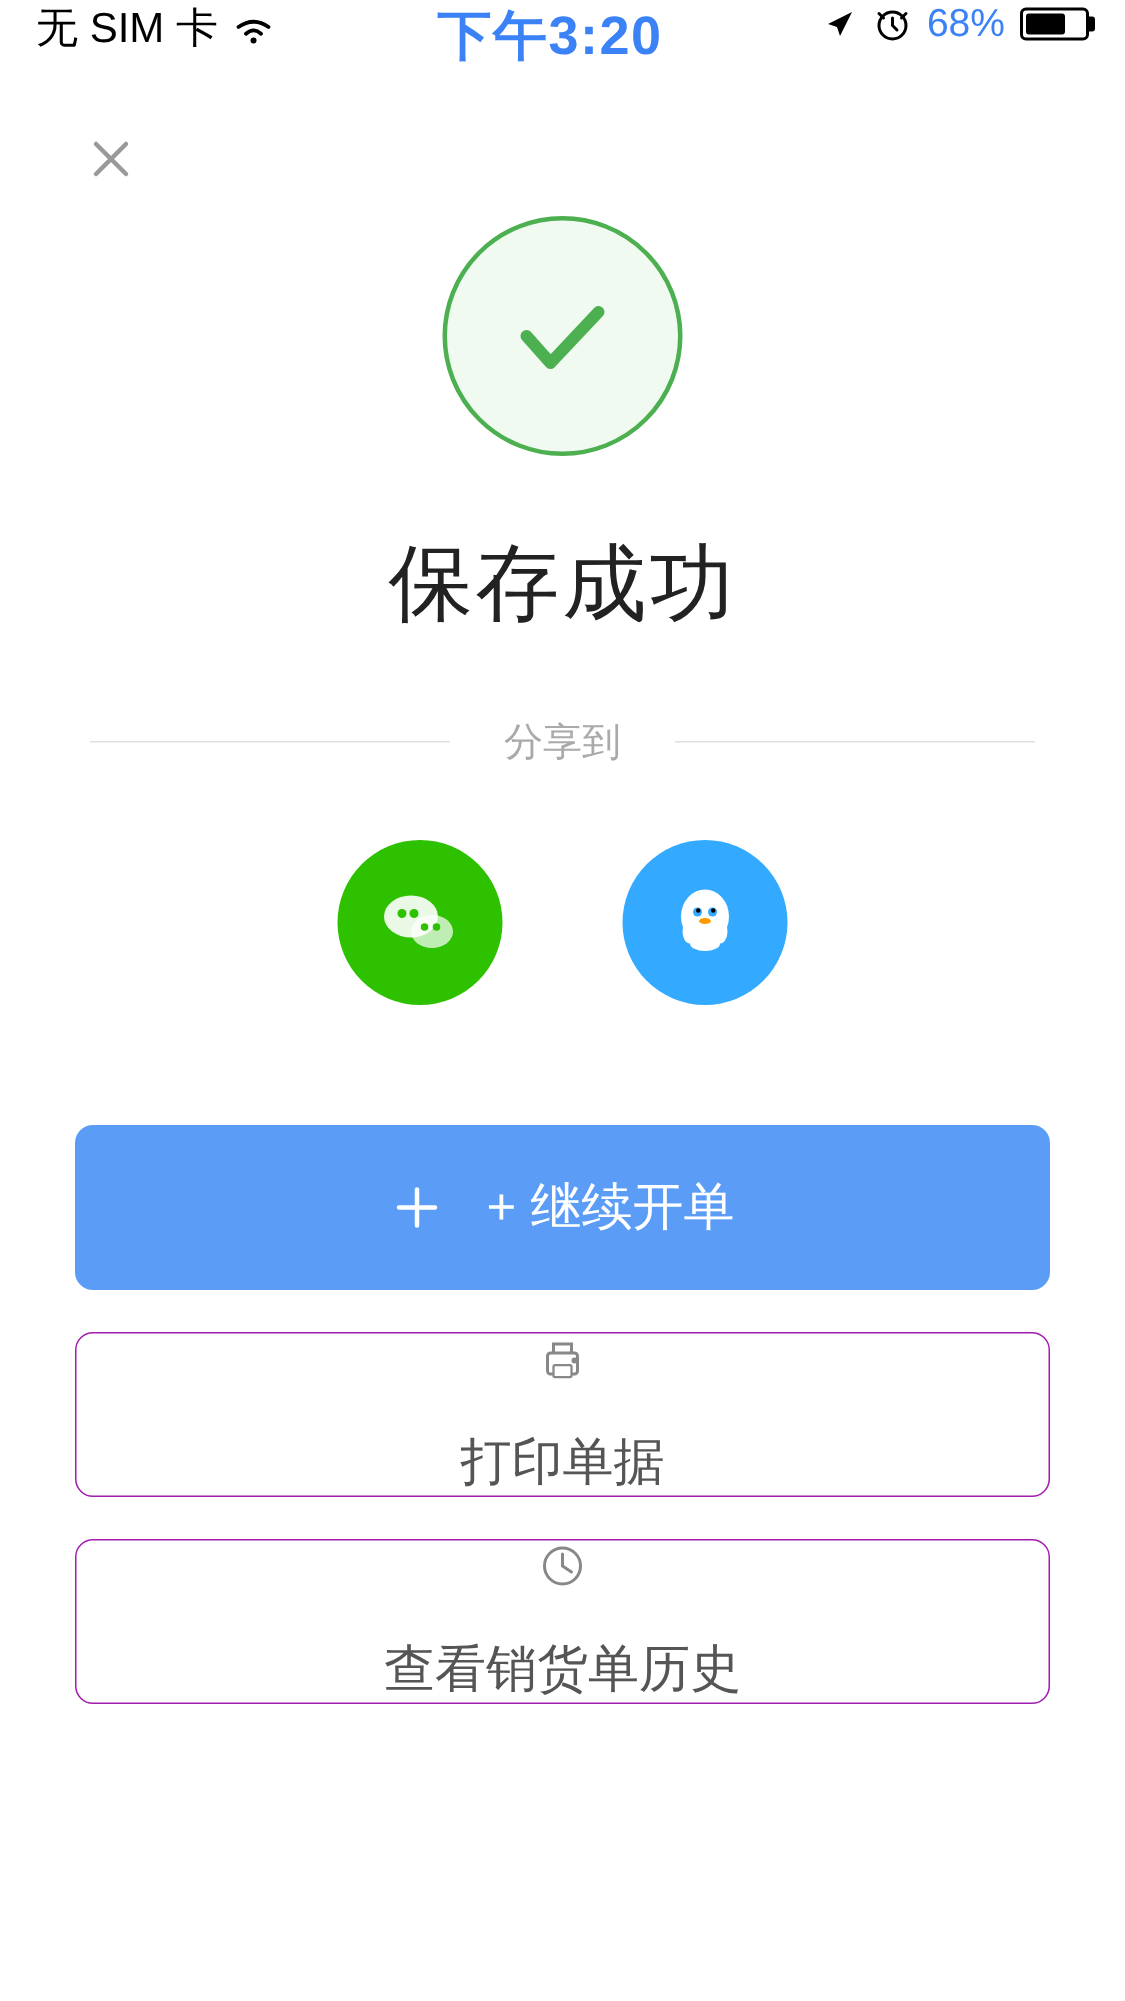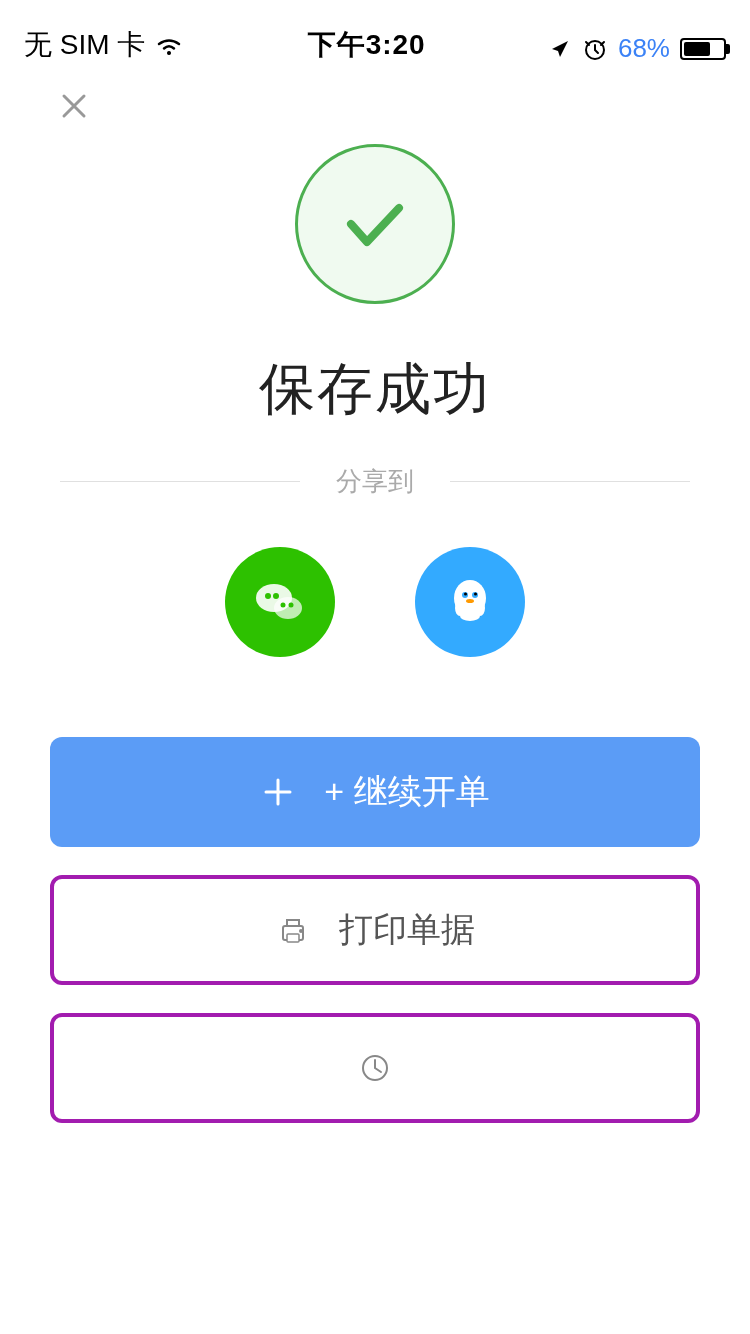--- a/index.html
+++ b/index.html
@@ -12,37 +12,37 @@
       font-family: -apple-system, "PingFang SC", "Helvetica Neue", Arial, sans-serif;
       position: relative;
       overflow-x: hidden;
     }
 
     
     .status-bar {
       width: 100%;
       height: 64px;
       display: flex;
-      align-items: flex-end;
+      align-items: flex-start;
       justify-content: space-between;
       padding: 0 24px;
       background: #fff;
     }
     .status-left {
       display: flex;
       align-items: center;
       gap: 8px;
       font-size: 28px;
       color: #000;
       font-weight: 500;
     }
     .status-center {
-      font-size: 28px;
+      font-size: 36px;
       font-weight: 600;
-      color: #000000;
+      color: #3b82f6;
       letter-spacing: 1px;
     }
     .status-right {
       display: flex;
       align-items: center;
       gap: 10px;
       font-size: 26px;
       color: #3b82f6;
     }
     .battery-bar {
@@ -113,21 +113,21 @@
     .success-circle svg {
       width: 80px;
       height: 80px;
     }
 
     
     .success-title {
       font-size: 56px;
       font-weight: 400;
       color: #222;
-      margin-bottom: 36px;
+      margin-bottom: 49px;
       letter-spacing: 2px;
     }
 
     
     .share-divider {
       width: 100%;
       display: flex;
       align-items: center;
       gap: 36px;
       padding: 0 60px;
@@ -181,21 +181,22 @@
       cursor: pointer;
       margin-bottom: 28px;
     }
     .action-btn.primary {
       background: #5b9cf6;
       color: #fff;
     }
     .action-btn.secondary {
       background: #fff;
       color: #555;
-      border: 4px solid #a21caf;
+      border: 1px solid #a21caf;
+      flex-direction: column;
     }
     .action-btn svg {
       width: 36px;
       height: 36px;
       flex-shrink: 0;
     }
   </style>
 </head>
 <body>
 
@@ -296,15 +297,16 @@
       <circle cx="26" cy="19" r="2" fill="#888"></circle>
     </svg>
     <span>打印单据</span>
   </button>
 
   <button class="action-btn secondary">
     <svg width="36" height="36" viewBox="0 0 36 36" fill="none">
       <circle cx="18" cy="18" r="12" stroke="#888" stroke-width="2" fill="none"></circle>
       <path d="M18 10V18L24 22" stroke="#888" stroke-width="2" stroke-linecap="round"></path>
     </svg>
+    <span>查看销货单历史</span>
   </button>
 
 </div>
 
 </body></html>

